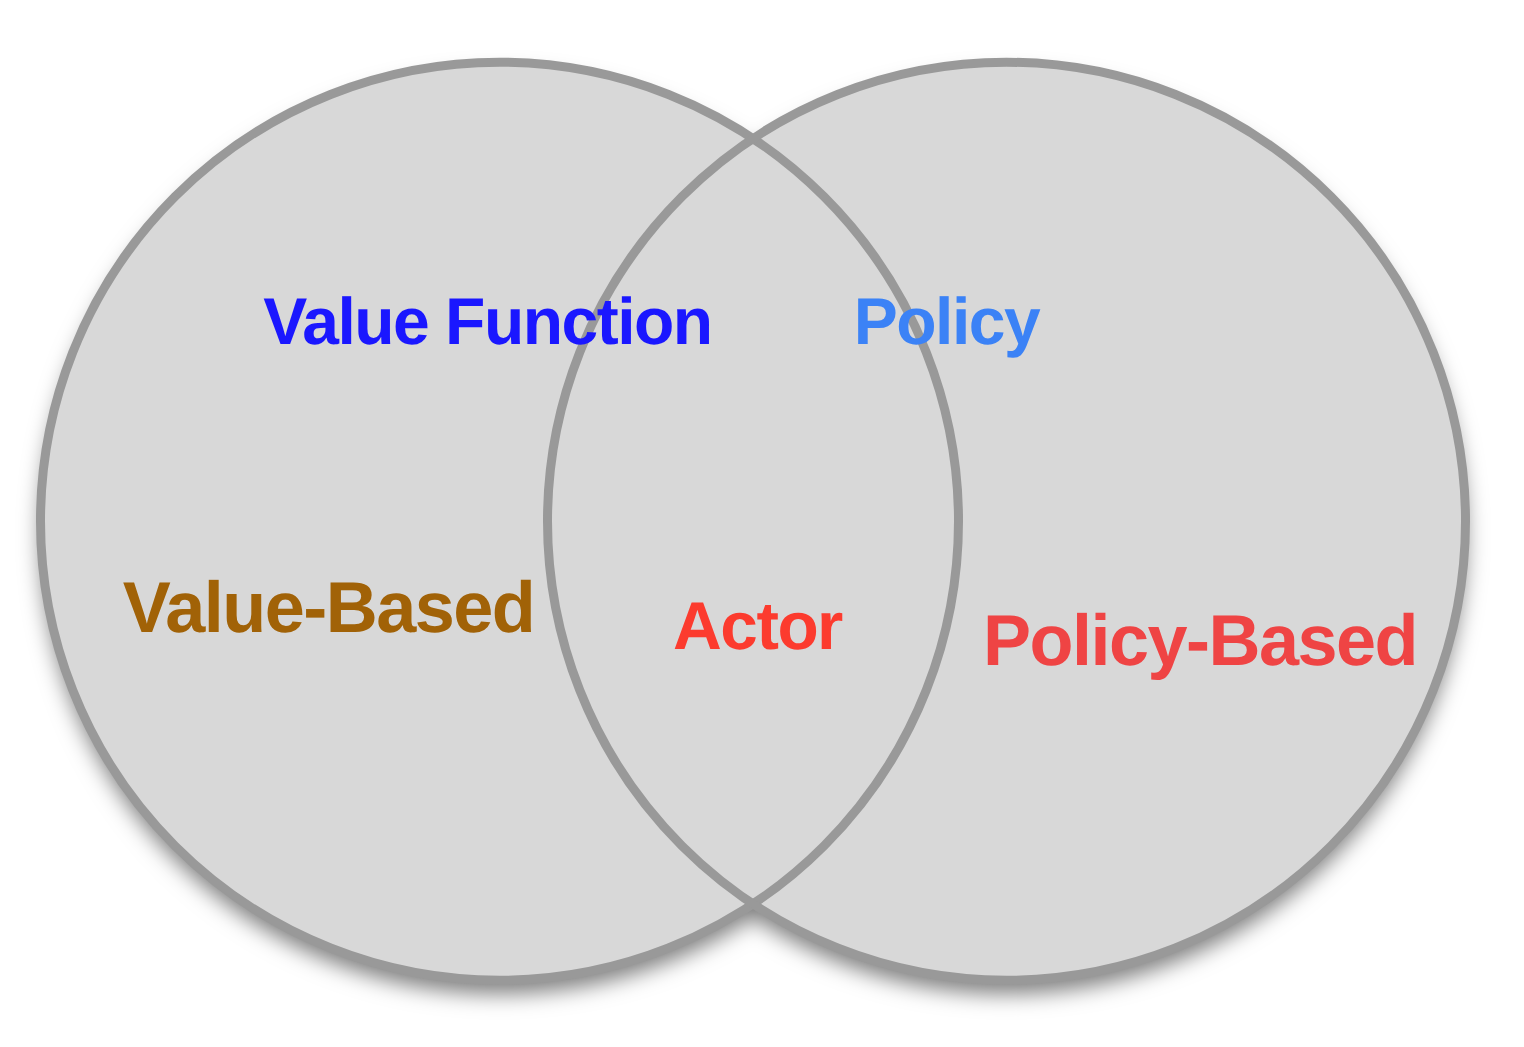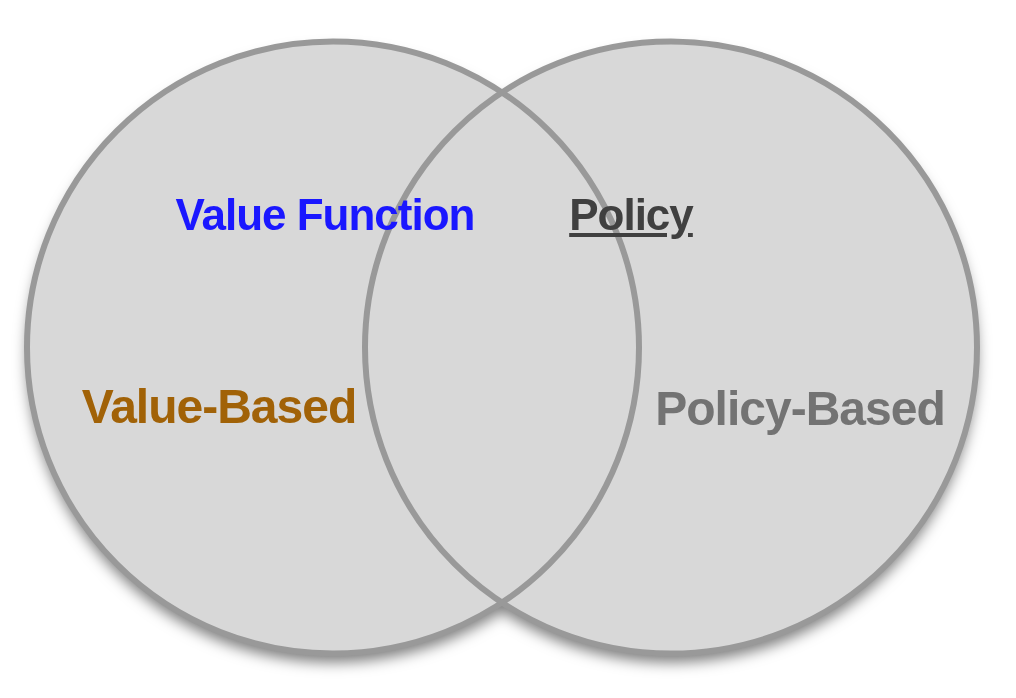--- a/index.html
+++ b/index.html
@@ -57,22 +57,23 @@
       <circle cx="333" cy="347.5" r="306" fill="#d8d8d8"></circle>
       <circle cx="671" cy="347.5" r="306" fill="#d8d8d8"></circle>
     </g>
 
     <circle cx="333" cy="347.5" r="306" fill="none" stroke-width="6" stroke="#999999"></circle>
     <circle cx="671" cy="347.5" r="306" fill="none" stroke-width="6" stroke="#999999"></circle>
   </svg>
 
   <div class="label label-top" style="left: 325px; top: 215px; color: rgb(26, 23, 255);">Value Function</div>
 
-  <div class="label label-top" style="left: 631px; top: 215px; color: #404040; text-decoration: underline;">Policy</div>
+  <div class="label label-top" style="left: 631px; top: 215px; color: #3b82f6;">Policy</div>
 
   <div class="label label-main" style="left: 219px; top: 406px; color: #a16207;">Value-Based</div>
 
   <div class="label label-center" style="left: 505px; top: 417px; color: rgb(252, 59, 46);">
+    <div>Actor</div>
   </div>
 
-  <div class="label label-main" style="left: 800px; top: 408px; color: #737373;">Policy-Based</div>
+  <div class="label label-main" style="left: 800px; top: 428px; color: #ef4444;">Policy-Based</div>
 
 </div>
 
 </body></html>

